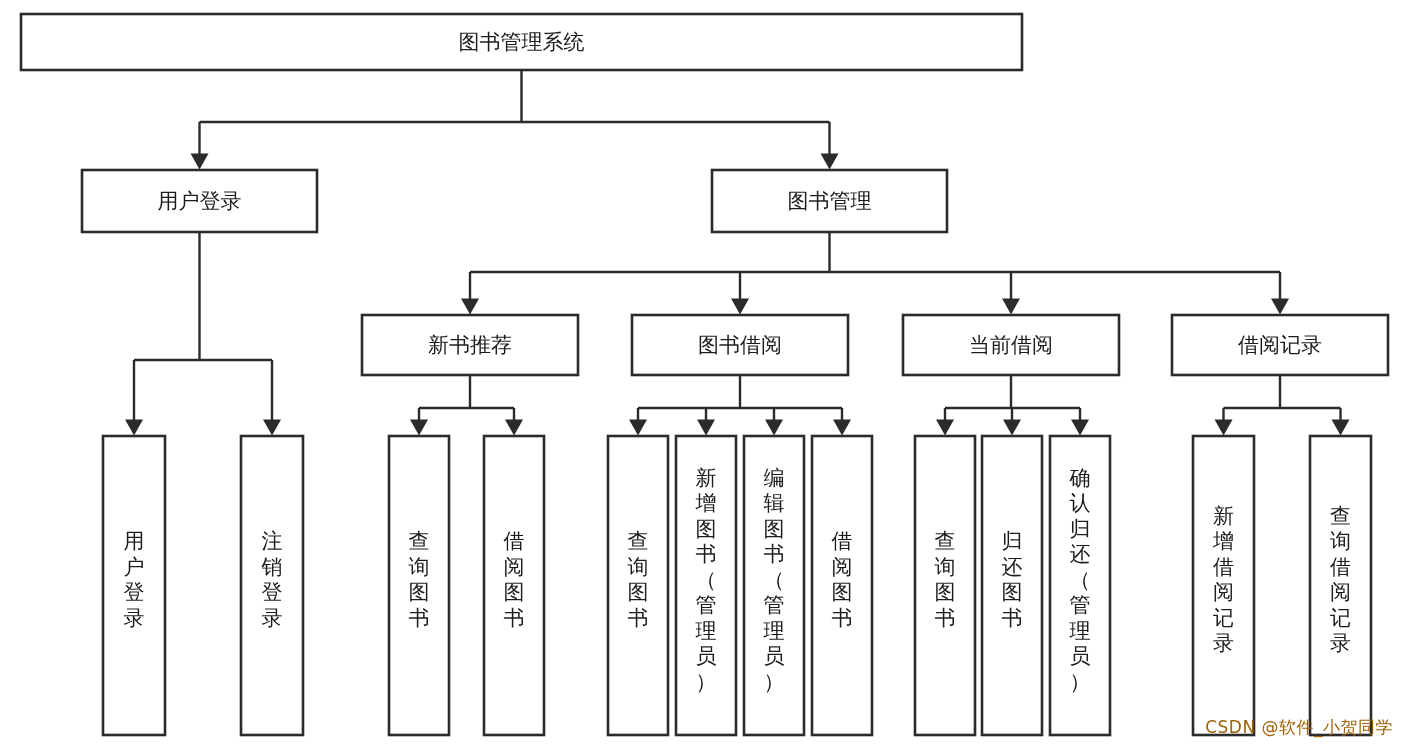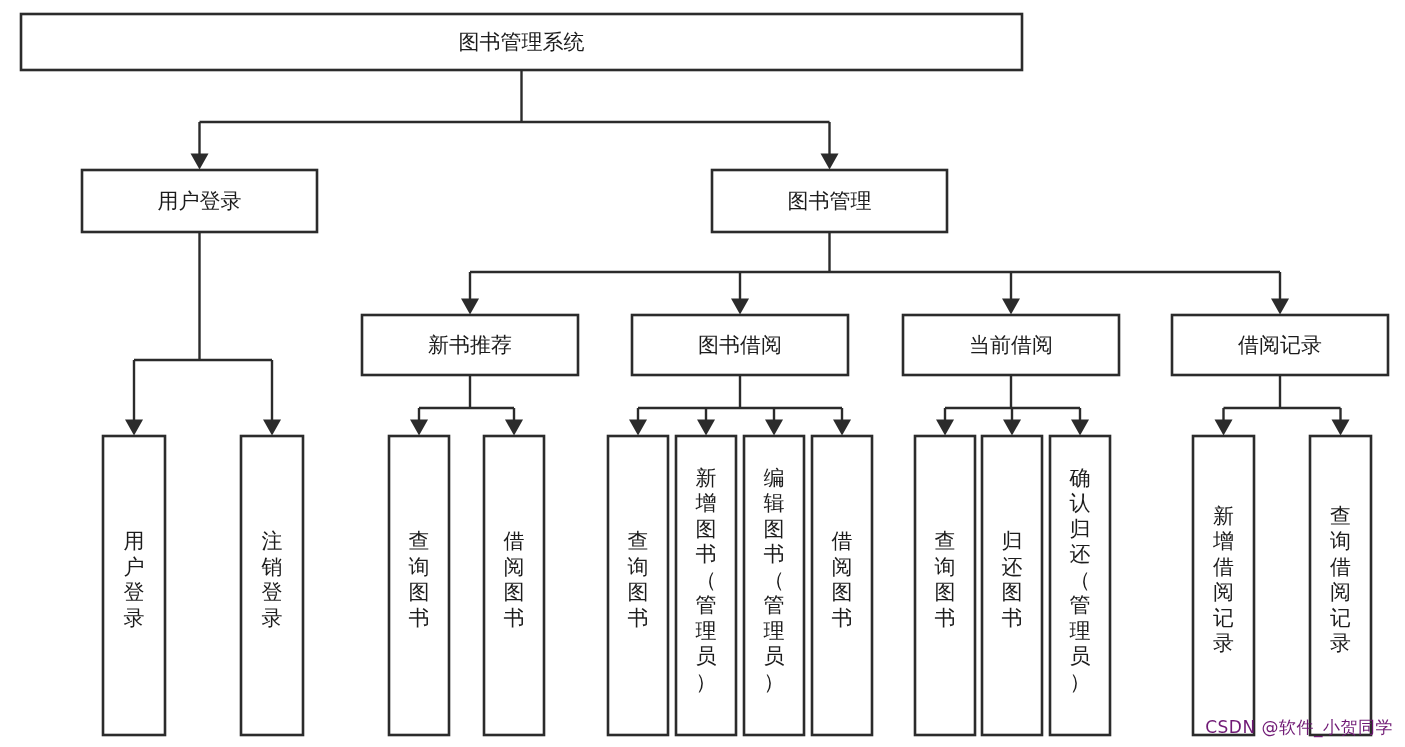--- a/index.html
+++ b/index.html
@@ -18,21 +18,21 @@
   .node-label-vert{
     font-family:"DejaVu Sans","Liberation Sans",sans-serif;
     font-size:21px;fill:#1c1c1c;
     text-anchor:middle;
   }
   .connector{stroke:#2b2b2b;stroke-width:2.4;fill:none;}
   .arrow-head{fill:#2b2b2b;stroke:none;}
   #watermark{
     position:absolute;right:12px;bottom:8px;
     font-family:"DejaVu Sans","Liberation Sans",sans-serif;
-    font-size:17px;color:#701a75;white-space:nowrap;
+    font-size:17px;color:#a16207;white-space:nowrap;
     letter-spacing:.5px;pointer-events:none;user-select:none;
   }
 </style>
 </head>
 <body>
 
 <div id="diagram-root">
   <svg id="flow" viewBox="0 0 1405 747" xmlns="http://www.w3.org/2000/svg">
     <g id="connectors">
         <path d="M 521.5 70 L 521.5 122" class="connector"></path>

